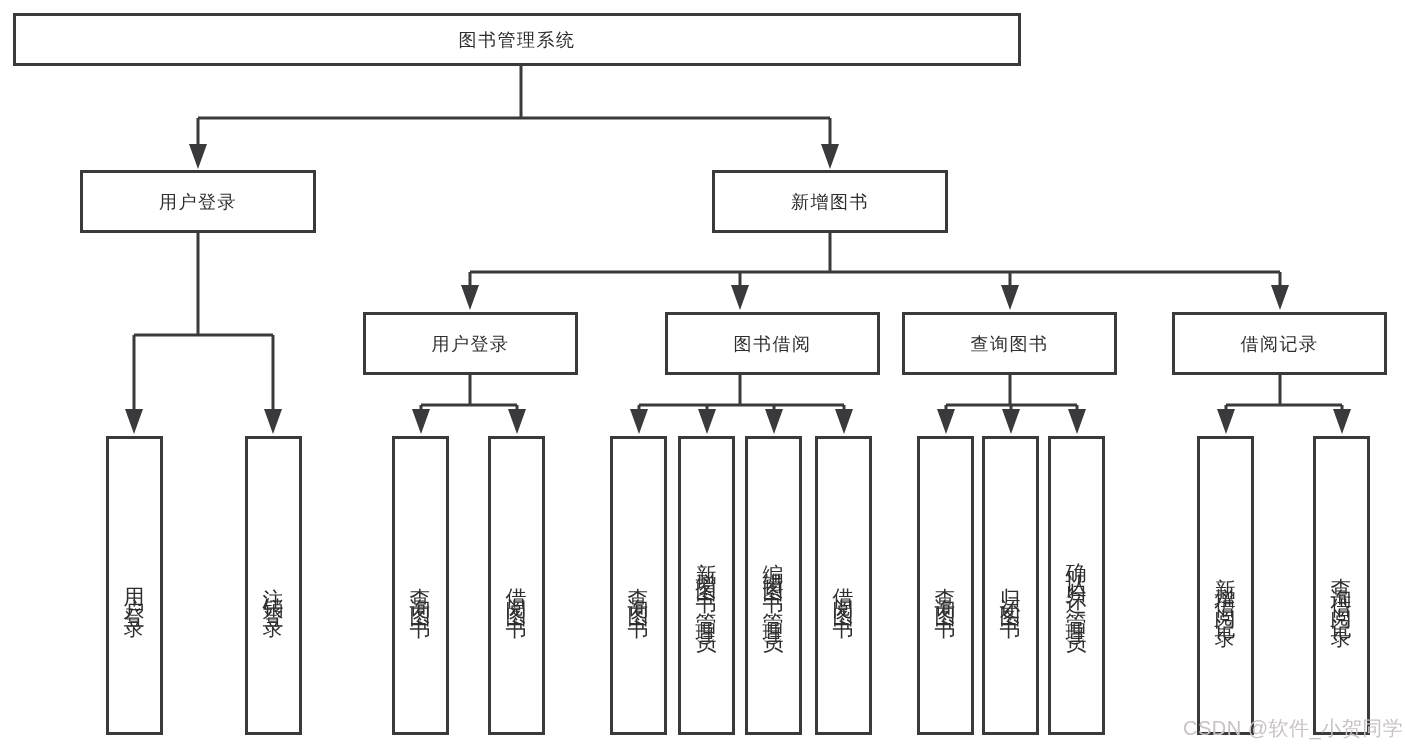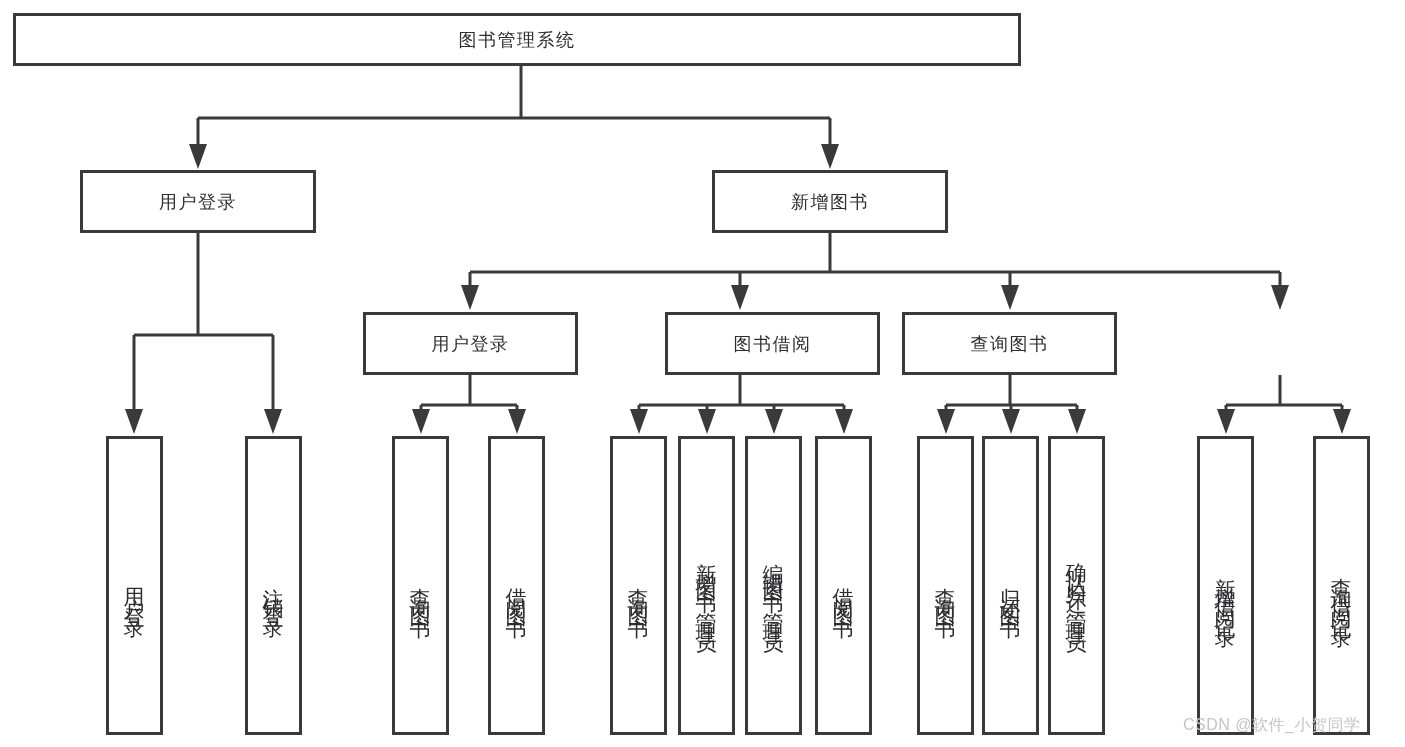--- a/index.html
+++ b/index.html
@@ -40,21 +40,21 @@
     letter-spacing: 10px;
     padding-top: 10px;
     color: var(--text);
     line-height: 1;
     white-space: nowrap;
   }
   .watermark {
     position: absolute;
     left: 1183px;
     top: 715px;
-    font-size: 16px;
+    font-size: 20px;
     color: var(--watermark);
     letter-spacing: 0.5px;
     white-space: nowrap;
   }
 </style>
 </head>
 <body>
 
 <div class="stage">
 
@@ -92,20 +92,23 @@
 
   <div class="box" style="left:363px; top:312px; width:215px; height:63px">
     <span class="hlabel">用户登录</span>
   </div>
   <div class="box" style="left:665px; top:312px; width:215px; height:63px">
     <span class="hlabel">图书借阅</span>
   </div>
   <div class="box" style="left:902px; top:312px; width:215px; height:63px">
     <span class="hlabel">查询图书</span>
   </div>
+  <div class="box" style="left:1172px; top:312px; width:215px; height:63px">
+    <span class="hlabel">借阅记录</span>
+  </div>
 
   <div class="box vbox" style="left:106px">
     <span class="vlabel">用户登录</span>
   </div>
   <div class="box vbox" style="left:245px">
     <span class="vlabel">注销登录</span>
   </div>
 
   <div class="box vbox" style="left:392px">
     <span class="vlabel">查询图书</span>

